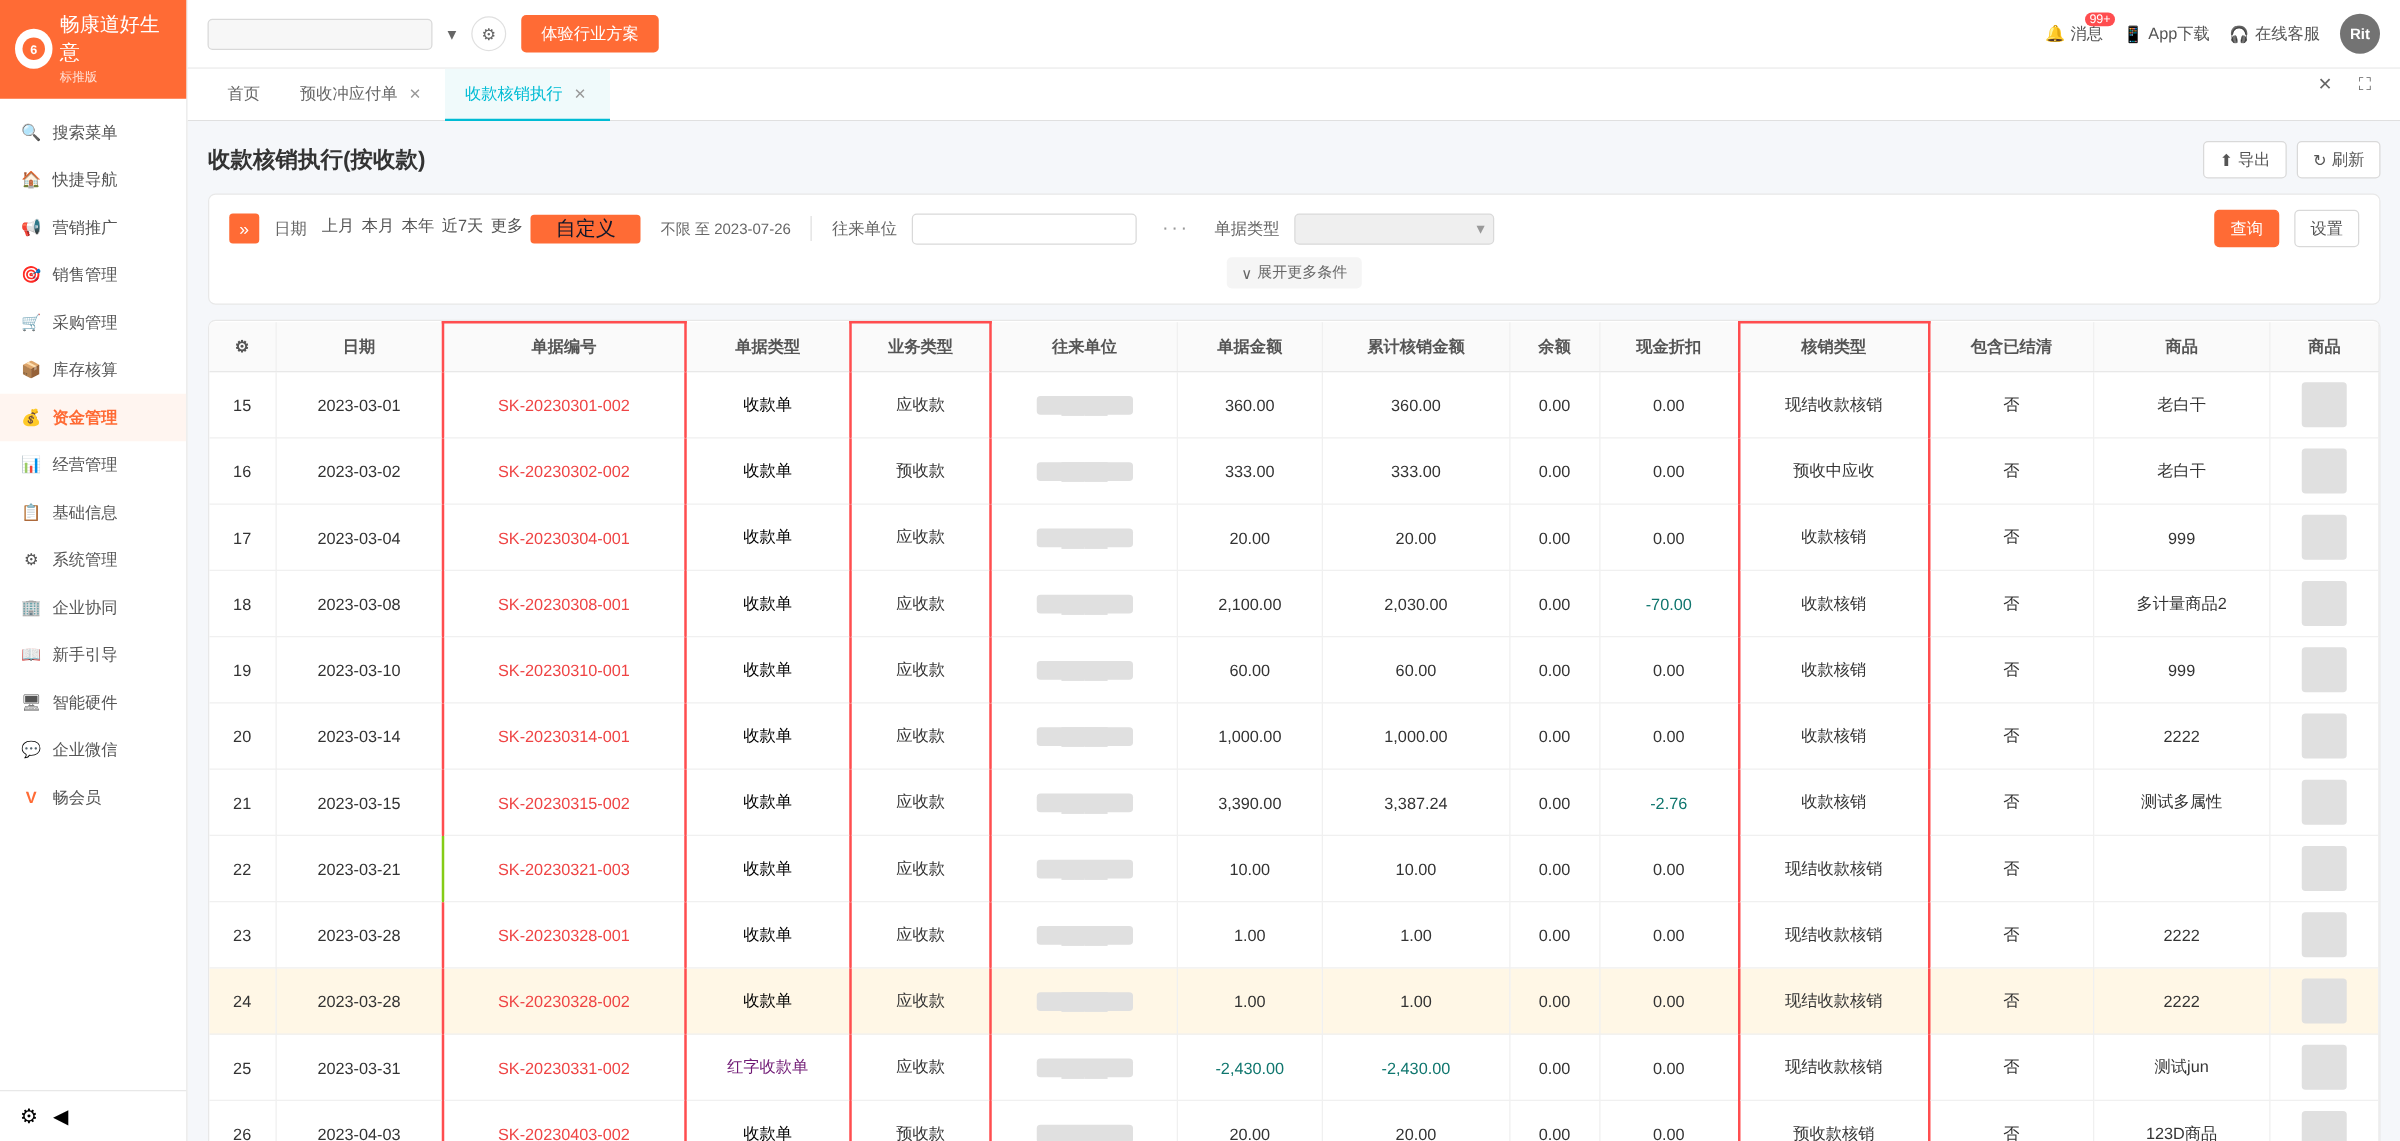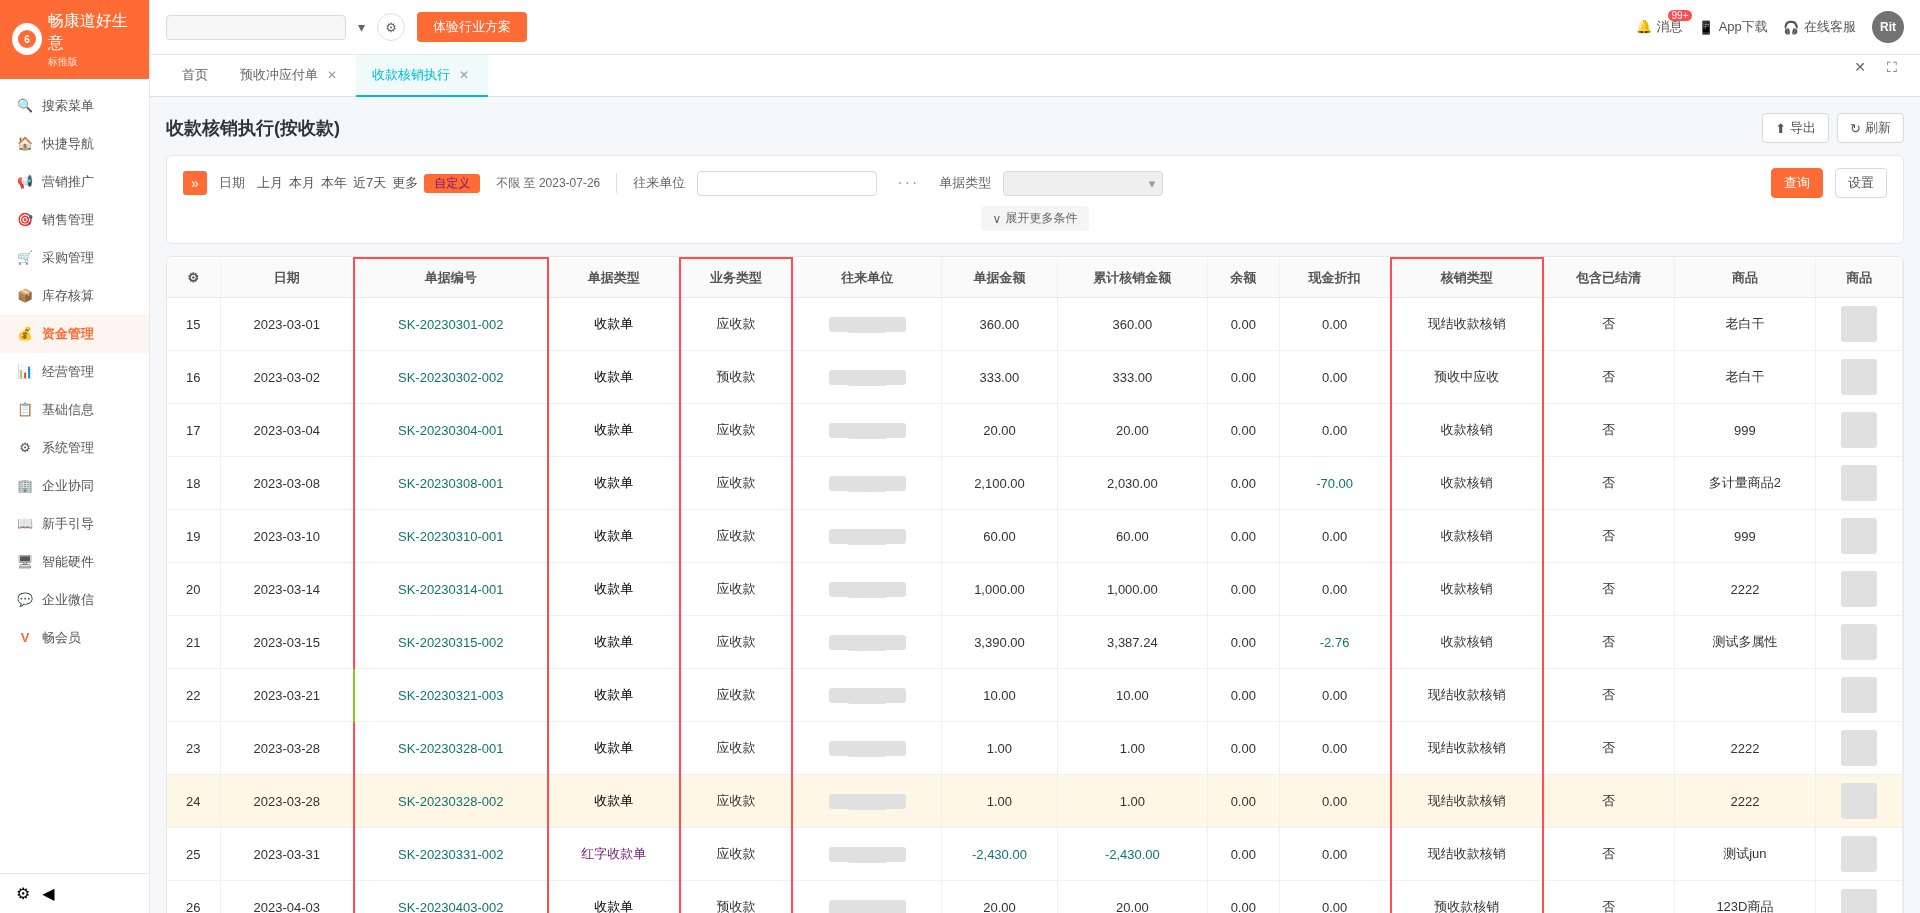--- a/index.html
+++ b/index.html
@@ -48,36 +48,36 @@
     .page-actions { display: flex; gap: 8px; }
     .action-btn { border: 1px solid #d9d9d9; background: #fff; border-radius: 4px; padding: 5px 12px; cursor: pointer; font-size: 13px; color: #555; display: flex; align-items: center; gap: 4px; }
     .action-btn.primary { background: #ff6b35; color: #fff; border-color: #ff6b35; }
 
     
     .filter-bar { background: #fff; border-radius: 6px; padding: 12px 16px; margin-bottom: 12px; border: 1px solid #e8e8e8; }
     .filter-row { display: flex; align-items: center; gap: 12px; flex-wrap: wrap; }
     .filter-label { color: #666; font-size: 13px; white-space: nowrap; }
     .filter-date-links { display: flex; gap: 6px; }
     .filter-date-link { color: #555; cursor: pointer; font-size: 13px; text-decoration: none; }
-    .filter-date-custom { background: #ff6b35; color: #701a75; border-radius: 3px; padding: 1px 10px; font-size: 12px; cursor: pointer; }
+    .filter-date-custom { background: #ff6b35; color: #0f172a; border-radius: 3px; padding: 1px 20px; font-size: 16px; cursor: pointer; }
     .filter-separator { width: 1px; height: 20px; background: #e0e0e0; margin: 0 4px; }
     .filter-input { border: 1px solid #d9d9d9; border-radius: 4px; padding: 4px 10px; font-size: 13px; width: 180px; }
     .filter-dots { color: #999; font-size: 16px; letter-spacing: 2px; margin: 0 8px; cursor: pointer; }
     .filter-select { border: 1px solid #d9d9d9; border-radius: 4px; padding: 4px 24px 4px 10px; font-size: 13px; width: 160px; appearance: none; }
     .filter-select-wrap { position: relative; }
     .filter-select-wrap::after { content: '▾'; position: absolute; right: 8px; top: 50%; transform: translateY(-50%); color: #999; pointer-events: none; }
     .expand-more { display: flex; align-items: center; justify-content: center; gap: 4px; color: #666; cursor: pointer; font-size: 12px; background: #f5f5f5; border-radius: 4px; padding: 4px 12px; margin: 8px auto 0; width: fit-content; }
 
     
     .table-wrap { background: #fff; border-radius: 6px; border: 1px solid #e8e8e8; overflow: hidden; }
     .data-table { width: 100%; border-collapse: collapse; font-size: 13px; }
     .data-table th { background: #fafafa; border-bottom: 1px solid #e8e8e8; border-right: 1px solid #f0f0f0; padding: 10px 10px; color: #555; font-weight: 600; text-align: center; white-space: nowrap; }
     .data-table td { border-bottom: 1px solid #f0f0f0; border-right: 1px solid #f0f0f0; padding: 8px 10px; color: #333; text-align: center; white-space: nowrap; }
     .data-table tr.highlighted td { background: #fff7e6; }
-    .data-table .link { color: #0f766e; cursor: pointer; text-decoration: none; margin-top: 34px; }
+    .data-table .link { color: #ef4444; cursor: pointer; text-decoration: none; margin-top: 34px; }
     .data-table .neg-red { color: #0f766e; }
     .setting-icon-wrap { display: flex; align-items: center; justify-content: center; }
 
     
     .table-container { overflow-x: auto; }
   </style>
 </head>
 <body>
 
 <div class="sidebar">

